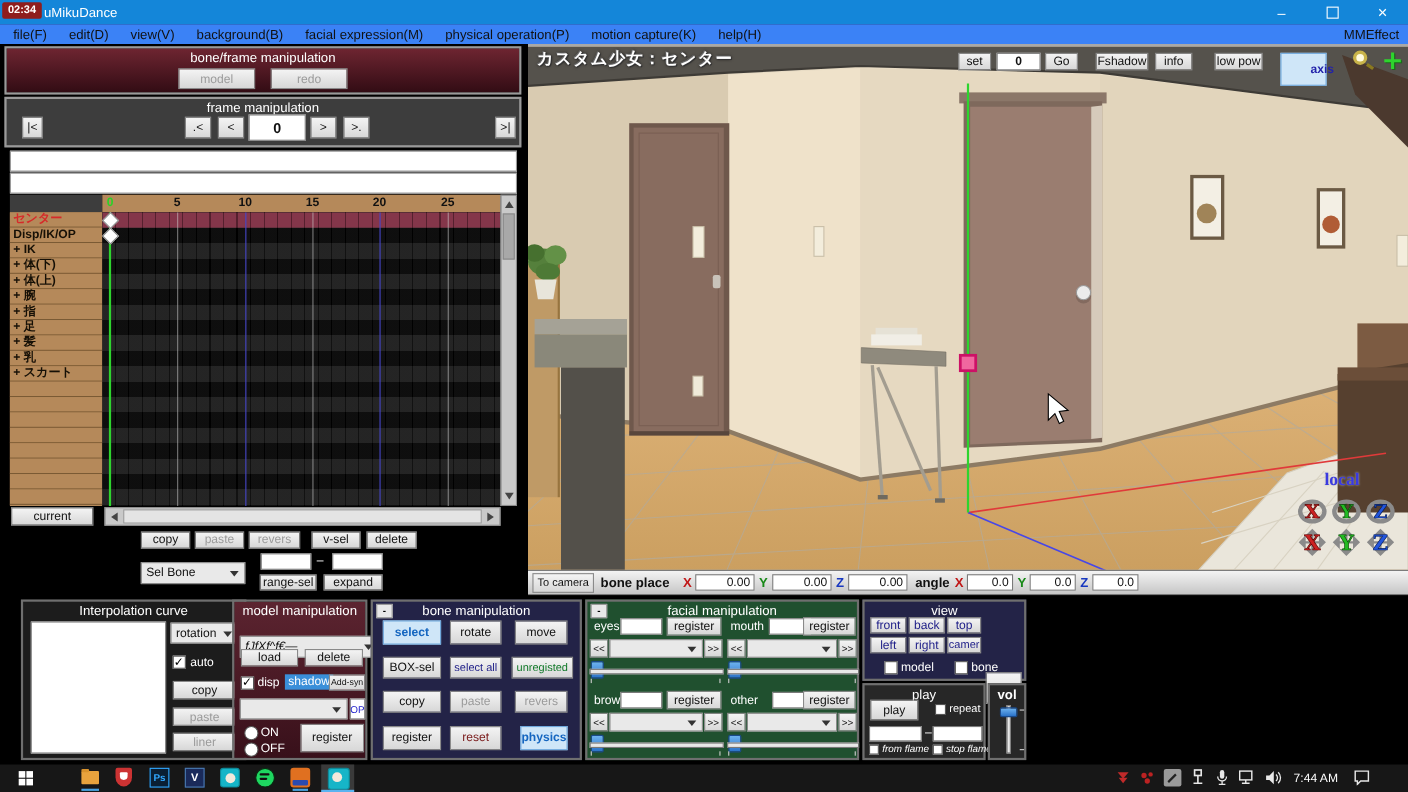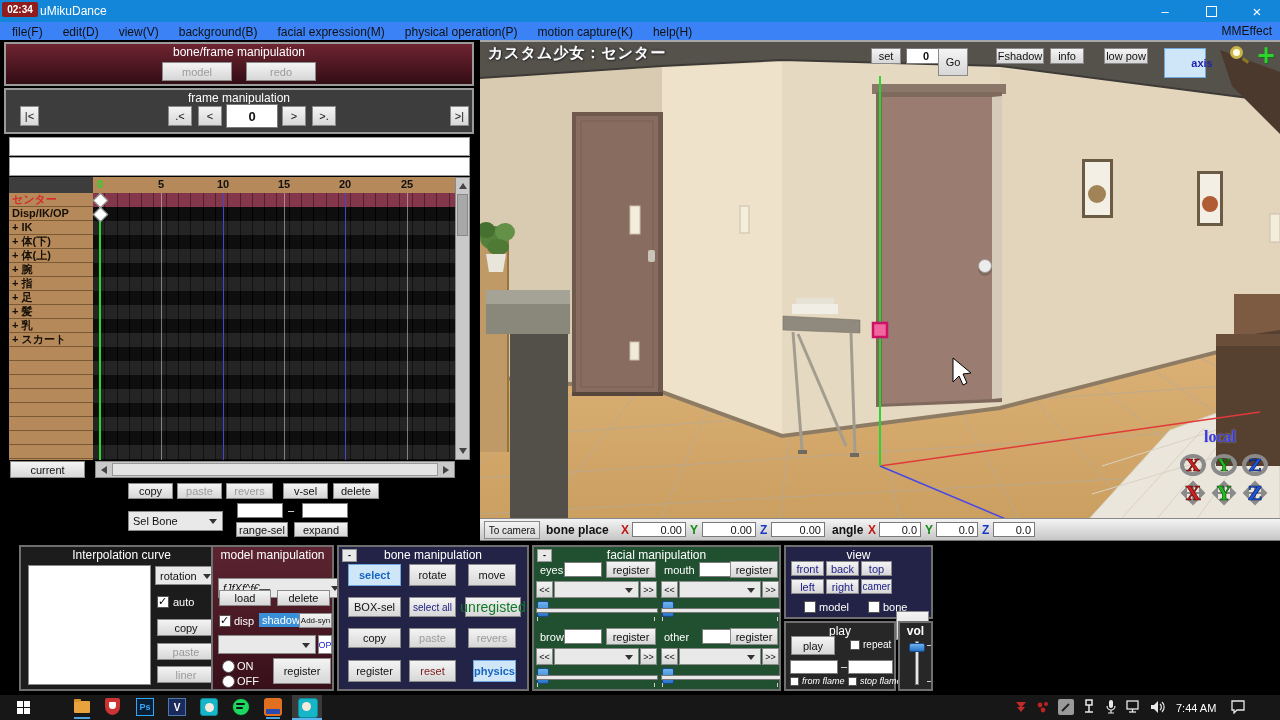--- a/index.html
+++ b/index.html
@@ -277,21 +277,21 @@
     <line x1="400" y1="424" x2="528" y2="478" stroke="#4747e8" stroke-width="1.5"></line>
     <line x1="400" y1="34" x2="400" y2="424" stroke="#2ed42e" stroke-width="2"></line>
     <rect x="393" y="281" width="14" height="14" fill="#f0679f" stroke="#cc1166" stroke-width="2.5"></rect>
 
     <polygon points="473,316 473,340 479,334 483,343 487,341 483,332 491,331" fill="#fff" stroke="#000" stroke-width="1"></polygon>
   </svg>
 
   <span class="abs" style="left:8px;top:2px;color:#fff;font:bold 15px 'Liberation Sans','DejaVu Sans',sans-serif;letter-spacing:1px;text-shadow:1px 1px 0 #333,-1px -1px 0 #666,0 0 3px #000;">カスタム少女：センター</span>
   <div class="btn" style="left:391px;top:6px;width:30px;height:16px;">set</div>
   <div class="inp c" style="left:426px;top:6px;width:40px;height:16px;">0</div>
-  <div class="btn" style="left:458px;top:6px;width:30px;height:28px;">Go</div>
+  <div class="btn" style="left:470px;top:6px;width:30px;height:16px;">Go</div>
   <div class="btn" style="left:516px;top:6px;width:48px;height:16px;">Fshadow</div>
   <div class="btn" style="left:570px;top:6px;width:34px;height:16px;">info</div>
   <div class="btn" style="left:624px;top:6px;width:44px;height:16px;">low pow</div>
   <div class="btn hl" style="left:684px;top:6px;width:42px;height:30px;color:#2222aa;padding-left:34px;">axis</div>
   <span class="abs" style="left:750px;top:4px;width:13px;height:13px;border:3px solid #c9b44a;border-radius:50%;background:#fffbe0;"></span>
   <span class="abs" style="left:762px;top:17px;width:7px;height:3px;background:#8a7a20;transform:rotate(35deg);"></span>
   <span class="abs" style="left:776px;top:-1px;color:#2ed42e;font:bold 24px 'DejaVu Sans',sans-serif;text-shadow:1px 1px 0 #1a6a1a;">+</span>
 
   <span class="abs" style="left:724px;top:386px;color:#3a3ae0;font:bold 16px 'Liberation Serif','DejaVu Serif',serif;text-shadow:0 0 2px #bbb;">local</span>
   <svg class="abs" style="left:700px;top:410px;" width="88" height="26" viewBox="0 0 88 26">
@@ -372,21 +372,21 @@
 </div>
 
 <div class="panel" style="left:337px;top:545px;width:192px;height:146px;background:#232347;">
   <div class="minbox" style="left:3px;top:2px;">-</div>
   <div class="ttl" style="top:1px;">bone manipulation</div>
   <div class="btn hl" style="left:9px;top:17px;width:53px;height:22px;">select</div>
   <div class="btn" style="left:70px;top:17px;width:47px;height:22px;">rotate</div>
   <div class="btn" style="left:129px;top:17px;width:48px;height:22px;">move</div>
   <div class="btn" style="left:9px;top:50px;width:53px;height:20px;">BOX-sel</div>
   <div class="btn" style="left:70px;top:50px;width:47px;height:20px;color:#22228a;font-size:10px;">select all</div>
-  <div class="btn" style="left:126px;top:50px;width:56px;height:20px;color:#127a2a;font-size:14px;">unregisted</div>
+  <div class="btn" style="left:126px;top:50px;width:56px;height:20px;color:#127a2a;font-size:10px;">unregisted</div>
   <div class="btn" style="left:9px;top:81px;width:53px;height:20px;">copy</div>
   <div class="btn dis" style="left:70px;top:81px;width:47px;height:20px;">paste</div>
   <div class="btn dis" style="left:129px;top:81px;width:48px;height:20px;">revers</div>
   <div class="btn" style="left:9px;top:113px;width:53px;height:22px;">register</div>
   <div class="btn" style="left:70px;top:113px;width:47px;height:22px;color:#7a1a1a;">reset</div>
   <div class="btn hl" style="left:134px;top:113px;width:43px;height:22px;font-size:11px;">physics</div>
 </div>
 
 <div class="panel" style="left:532px;top:545px;width:249px;height:146px;background:#20502f;">
   <div class="minbox" style="left:3px;top:2px;">-</div>

